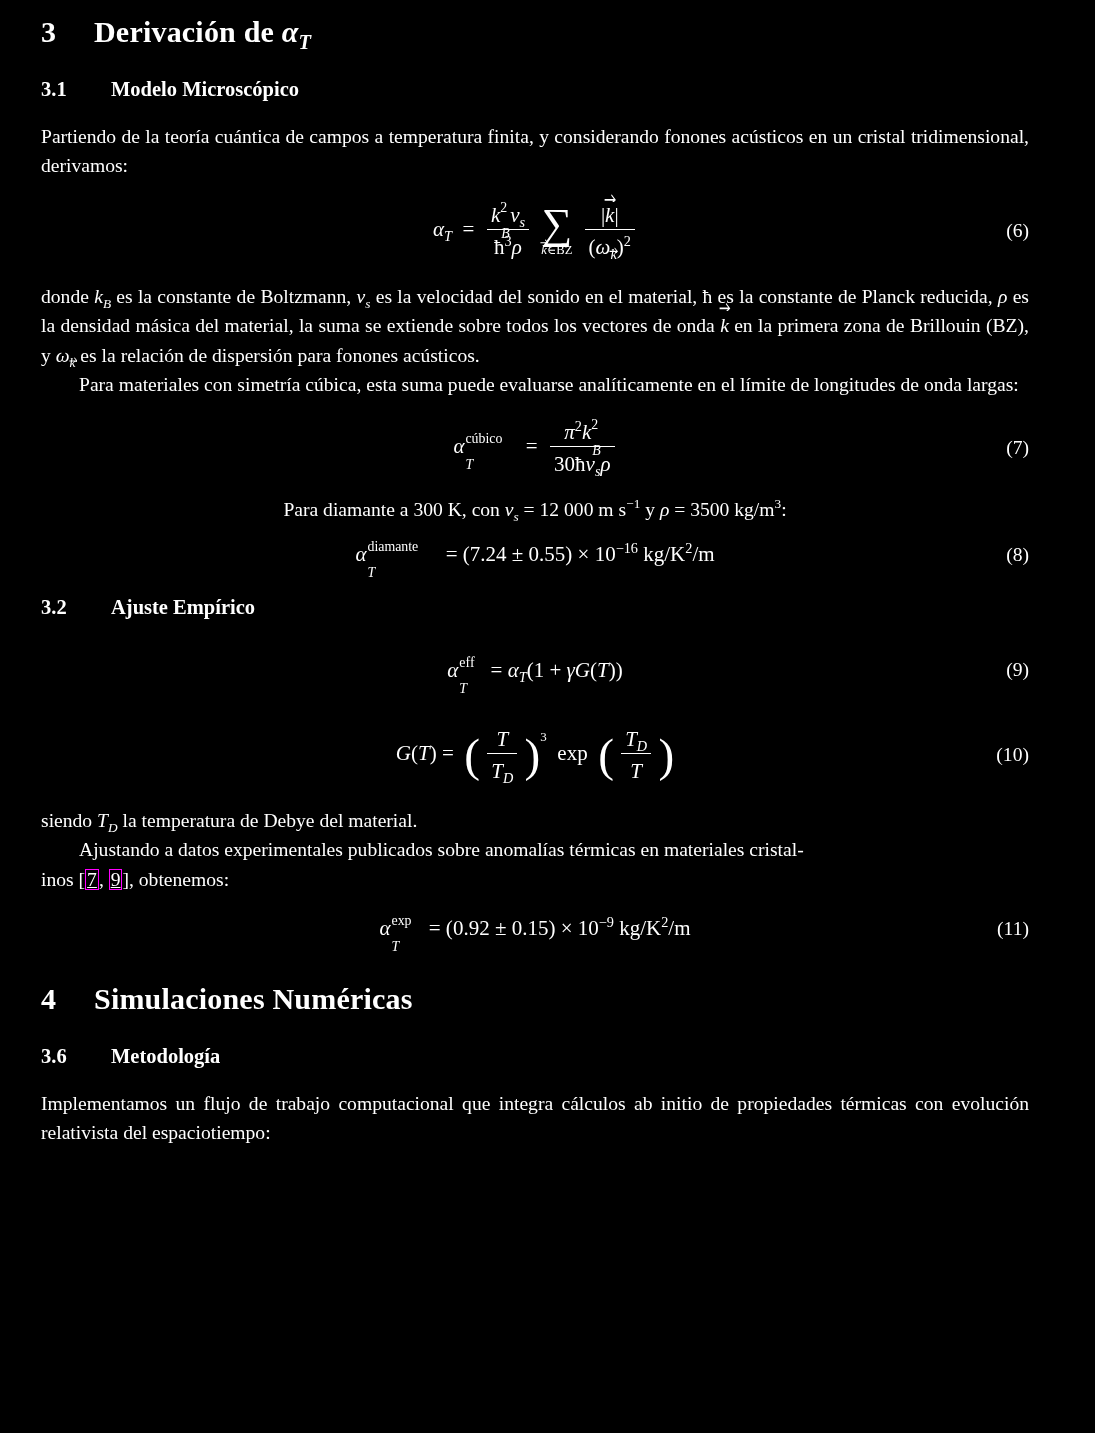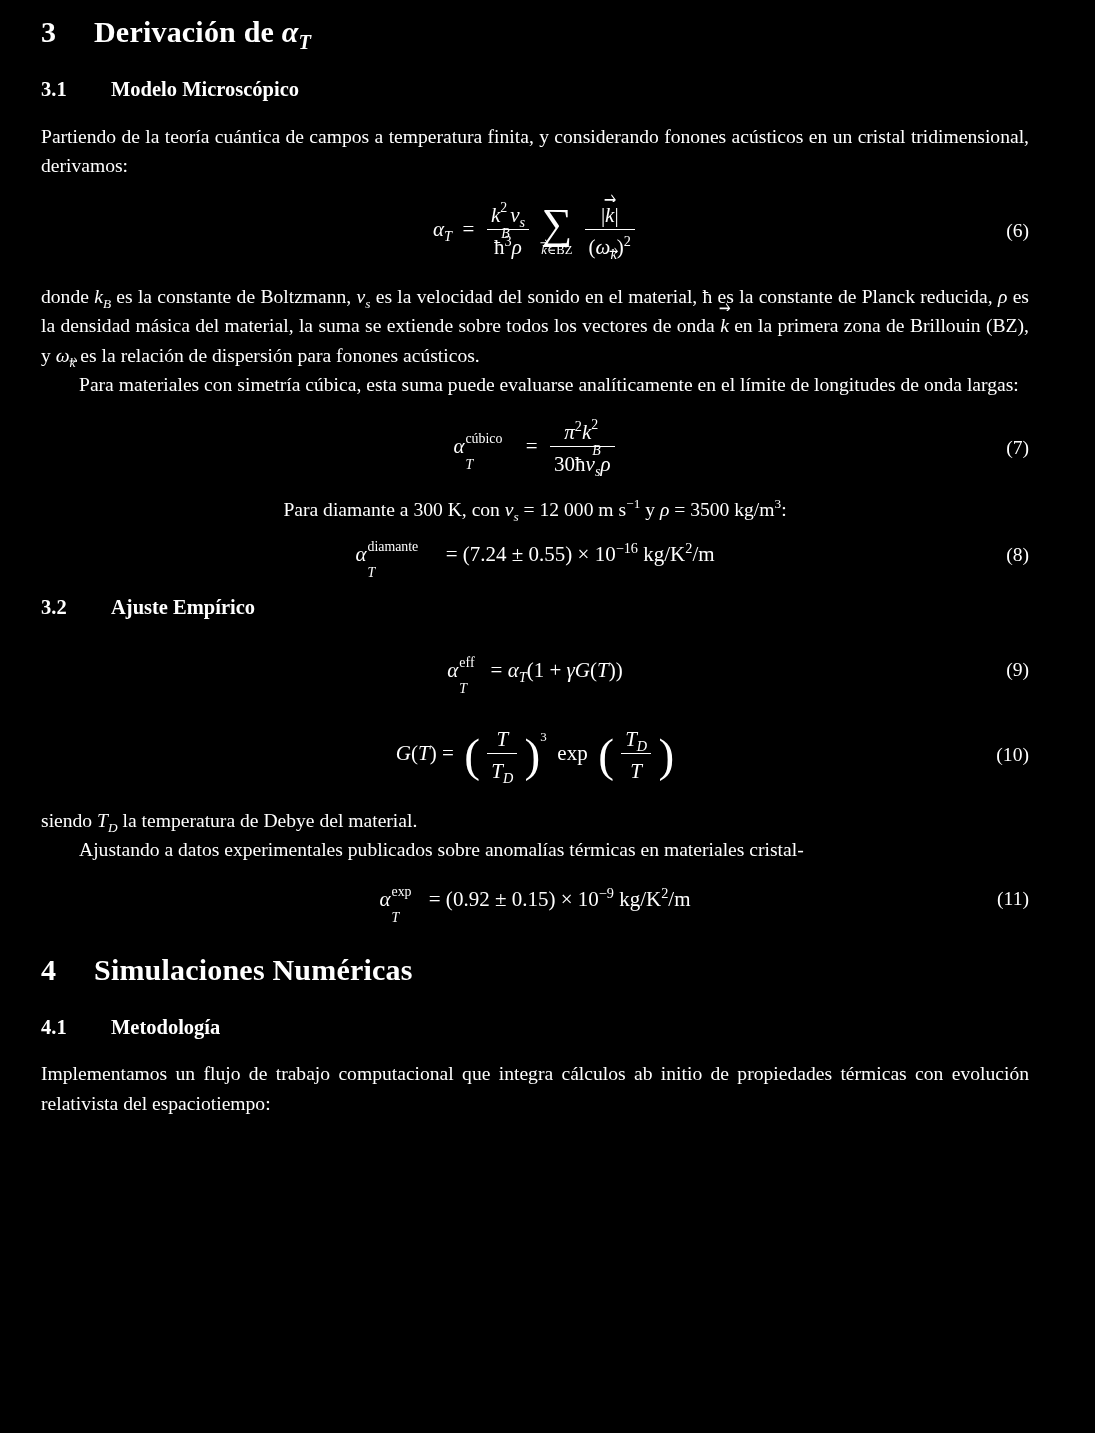--- a/index.html
+++ b/index.html
@@ -292,38 +292,39 @@
       </span>
       <span class="paren big">)</span>
     </span>
     <span class="eqnum">(10)</span>
   </div>
 
   <div style="height:22px"></div>
   <p class="body"><span>siendo </span><span class="mi">T<sub class="s">D</sub></span><span> la temperatura de Debye del material.</span></p>
 
   <p class="body indent lastline-left"><span>Ajustando a datos experimentales publicados sobre anomalías térmicas en materiales cristal-</span></p>
+  <p class="body"><span>inos </span><span>[<a class="cite-box" href="#">7</a>,&nbsp;<a class="cite-box" href="#">9</a>]</span><span>, obtenemos:</span></p>
 
   <div style="height:22px"></div>
   <div class="eqrow">
     <span class="eq">
       <span class="mi">α</span><span class="subsup"><span class="up">exp</span><span class="dn">T</span></span><span class="ssgap" style="width:33px"></span>
       <span class="mu">=&nbsp;(</span><span class="mu">0.92</span><span class="mu">&nbsp;</span><span class="mu">±</span><span class="mu">&nbsp;</span><span class="mu">0.15</span><span class="mu">)&nbsp;</span><span class="mu">×</span><span class="mu">&nbsp;10</span><sup class="sr">−9</sup><span class="mu">&nbsp;kg/K</span><sup class="sr">2</sup><span class="mu">/m</span>
     </span>
     <span class="eqnum">(11)</span>
   </div>
 
   <div style="height:40px"></div>
   <h1 class="sec">
     <span class="num">4</span><span>Simulaciones Numéricas</span>
   </h1>
 
   <div style="height:27px"></div>
   <h2 class="subsec">
-    <span class="num">4.1</span><span>Metodología</span>
+    <span class="num">3.6</span><span>Metodología</span>
   </h2>
 
   <div style="height:20px"></div>
   <p class="body lastline-left">
     <span>Implementamos un flujo de trabajo computacional que integra cálculos ab initio de propiedades</span>
     <span>térmicas con evolución relativista del espaciotiempo:</span>
   </p>
 
 </div>
 </div>

